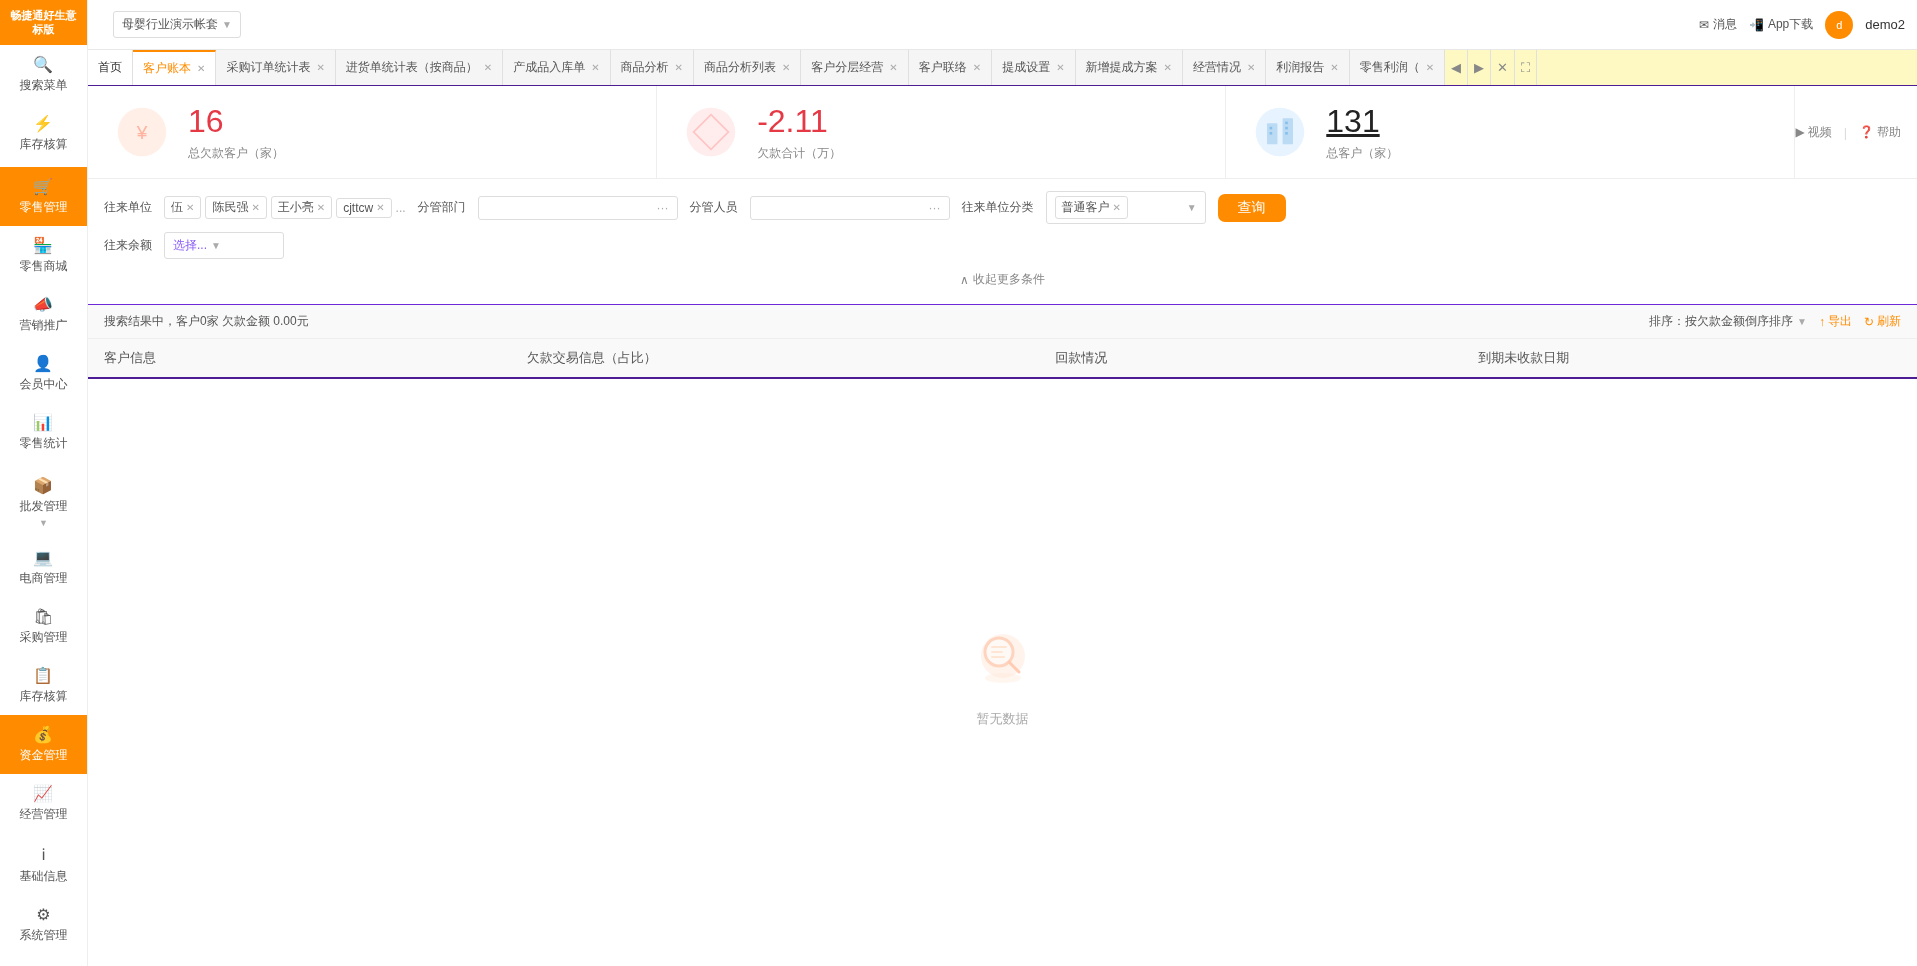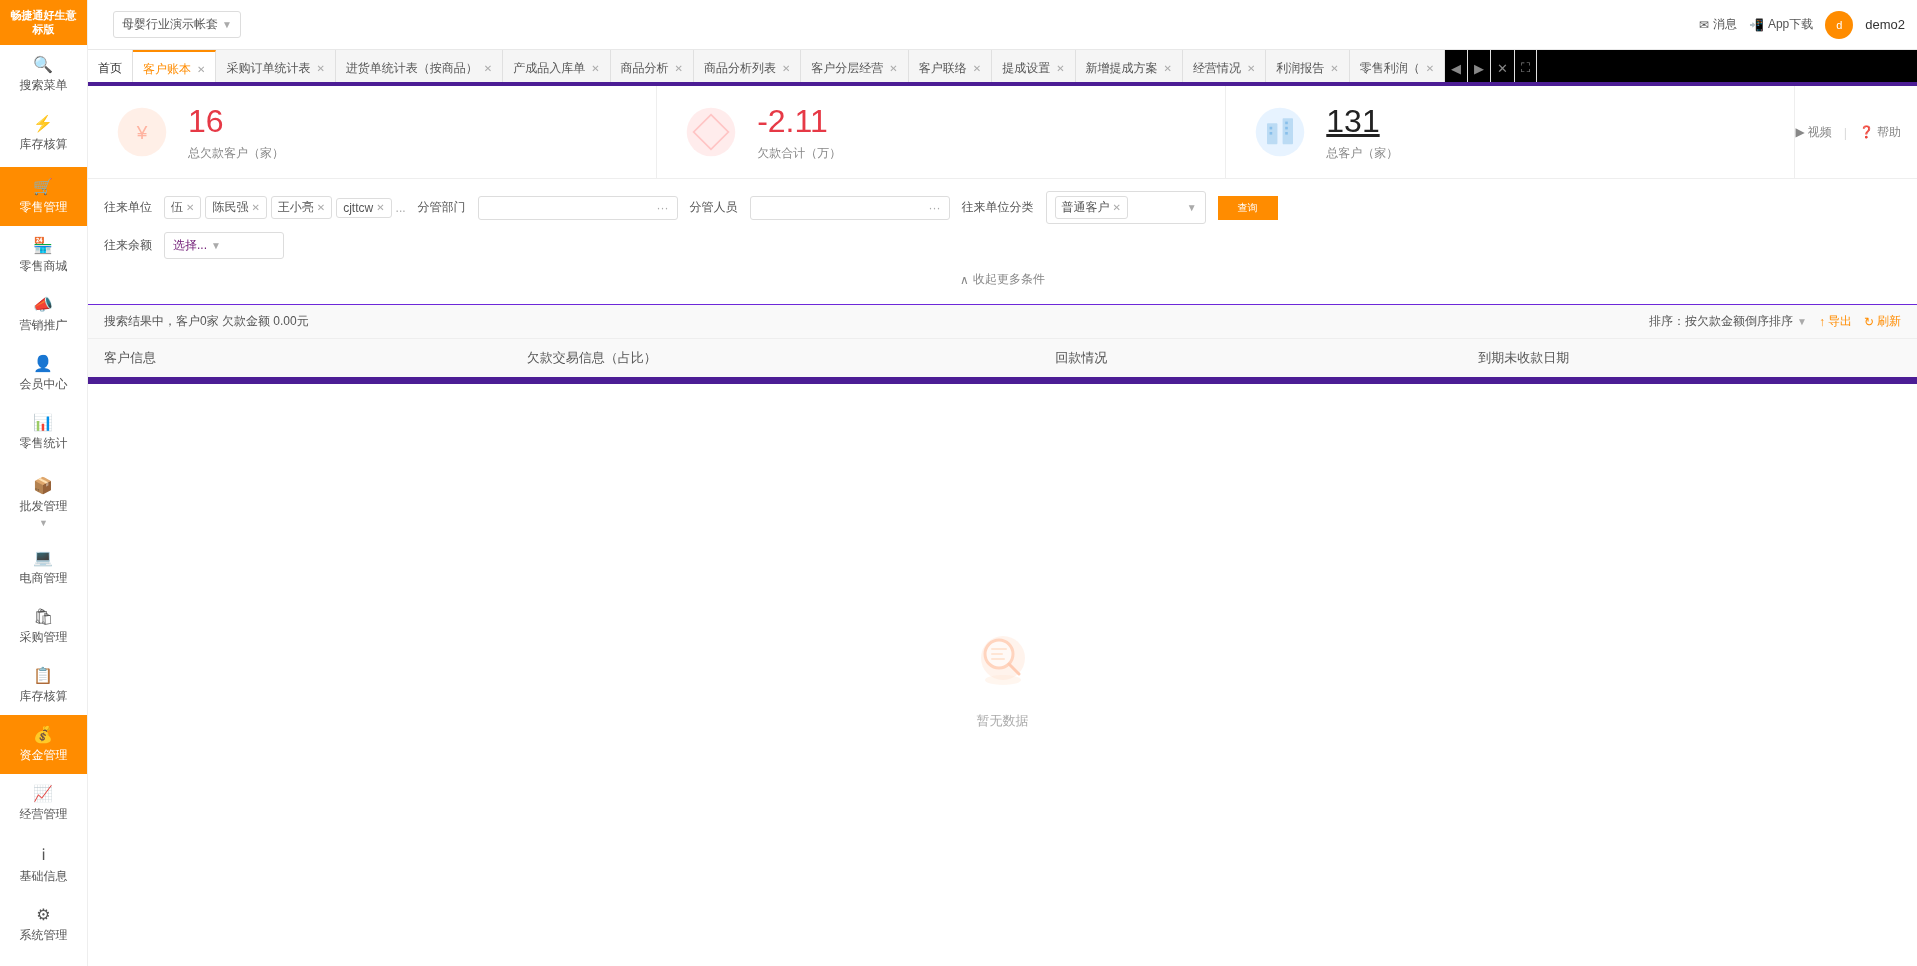--- a/index.html
+++ b/index.html
@@ -20,21 +20,21 @@
     
     .topbar { height: 50px; background: #fff; border-bottom: 1px solid #e8e8e8; display: flex; align-items: center; padding: 0 12px; gap: 8px; flex-shrink: 0; }
     .topbar-left { display: flex; align-items: center; gap: 8px; flex: 1; min-width: 0; margin-left: 13px; }
     .dropdown-selector { display: flex; align-items: center; gap: 4px; padding: 4px 8px; border: 1px solid #ddd; border-radius: 3px; cursor: pointer; font-size: 12px; color: #555; white-space: nowrap; }
     .dropdown-arrow { font-size: 10px; color: #aaa; }
     .topbar-right { display: flex; align-items: center; gap: 12px; flex-shrink: 0; }
     .topbar-icon-btn { display: flex; align-items: center; gap: 4px; font-size: 12px; color: #555; cursor: pointer; }
     .user-avatar { width: 28px; height: 28px; border-radius: 50%; background: #ff8c00; display: flex; align-items: center; justify-content: center; color: #fff; font-size: 11px; }
 
     
-    .tabbar { height: 36px; background: #000000; border-bottom: 4px solid #4c1d95; display: flex; overflow: hidden; flex-shrink: 0; }
+    .tabbar { height: 36px; background: #fef9c3; border-bottom: 1px solid #4c1d95; display: flex; align-items: center; overflow: hidden; flex-shrink: 0; }
     .tab-item { display: flex; align-items: center; gap: 4px; padding: 0 10px; height: 36px; font-size: 12px; cursor: pointer; white-space: nowrap; border-right: 1px solid #e0e0e0; color: #555; background: #f5f5f5; flex-shrink: 0; }
     .tab-item.active { background: #fff; color: #ff8c00; border-top: 2px solid #ff8c00; }
     .tab-item.home { background: #fff; color: #333; }
     .tab-close { font-size: 10px; color: #aaa; margin-left: 2px; }
     .tab-nav-btn { padding: 0 6px; height: 36px; display: flex; align-items: center; cursor: pointer; color: #888; border-right: 1px solid #e0e0e0; }
 
     
     .content { flex: 1; overflow: auto; display: flex; flex-direction: column; background: #f5f5f5; }
 
     
@@ -54,33 +54,33 @@
     
     .filter-area { background: #fff; padding: 12px 16px; border-bottom: 1px solid #6d28d9; flex-shrink: 0; }
     .filter-row { display: flex; align-items: center; gap: 12px; flex-wrap: wrap; margin-bottom: 8px; }
     .filter-label { font-size: 12px; color: #555; white-space: nowrap; }
     .filter-tags { display: flex; align-items: center; gap: 4px; flex-wrap: wrap; }
     .filter-tag { display: flex; align-items: center; gap: 3px; padding: 2px 6px; background: #fff; border: 1px solid #ddd; border-radius: 3px; font-size: 12px; color: #555; }
     .filter-tag-close { color: #aaa; cursor: pointer; font-size: 10px; }
     .filter-more { font-size: 12px; color: #aaa; cursor: pointer; }
     .filter-select { display: flex; align-items: center; gap: 4px; padding: 4px 8px; border: 1px solid #ddd; border-radius: 3px; min-width: 120px; font-size: 12px; color: #aaa; cursor: pointer; }
     .filter-select-wide { min-width: 200px; }
-    .query-btn { padding: 5px 20px; background: #ff8c00; color: #fff; border: none; border-radius: 0; font-size: 10px; cursor: pointer; }
+    .query-btn { padding: 5px 20px; background: #ff8c00; color: #fff; border: none; border-radius: 7px; font-size: 14px; cursor: pointer; }
     .filter-row2 { display: flex; align-items: center; gap: 12px; }
     .collapse-btn { display: flex; align-items: center; gap: 4px; font-size: 12px; color: #888; cursor: pointer; justify-content: center; padding: 4px 0; }
 
     
     .result-bar { background: #f9f9f9; padding: 8px 16px; display: flex; align-items: center; justify-content: space-between; border-bottom: 1px solid #eee; flex-shrink: 0; }
     .result-info { font-size: 12px; color: #555; }
     .result-actions { display: flex; align-items: center; gap: 12px; font-size: 12px; color: #555; }
     .result-action-btn { display: flex; align-items: center; gap: 3px; cursor: pointer; color: #ff8c00; }
     .sort-select { display: flex; align-items: center; gap: 4px; cursor: pointer; color: #555; }
 
     
-    .table-header { display: flex; padding: 10px 16px; background: #f9f9f9; border-bottom: 7px solid #4c1d95; font-size: 13px; color: #555; font-weight: normal; flex-shrink: 0; align-items: center; }
+    .table-header { display: flex; padding: 10px 16px; background: #f9f9f9; border-bottom: 2px solid #4c1d95; font-size: 13px; color: #555; font-weight: normal; flex-shrink: 0; align-items: center; }
     .table-col-1 { flex: 2; }
     .table-col-2 { flex: 2.5; }
     .table-col-3 { flex: 2; }
     .table-col-4 { flex: 2; }
 
     
     .empty-state { flex: 1; display: flex; flex-direction: column; align-items: center; justify-content: center; background: #fff; padding: 60px 0; }
     .empty-icon { width: 80px; height: 80px; margin-bottom: 12px; opacity: 0.6; }
     .empty-text { font-size: 13px; color: #aaa; }
 
@@ -366,21 +366,21 @@
           </div>
           <span class="dropdown-arrow">▼</span>
         </div>
 
         <button class="query-btn">查询</button>
       </div>
 
       <div class="filter-row2">
         <span class="filter-label">往来余额</span>
         <div class="filter-select" style="min-width:120px;">
-          <span style="color:#701a75;font-size:12px">选择...</span>
+          <span style="color:#8b5cf6;font-size:12px">选择...</span>
           <span class="dropdown-arrow">▼</span>
         </div>
       </div>
 
       <div style="text-align:center;margin-top:8px;">
         <div class="collapse-btn">
           <span>∧</span>
           <span>收起更多条件</span>
         </div>
       </div>

